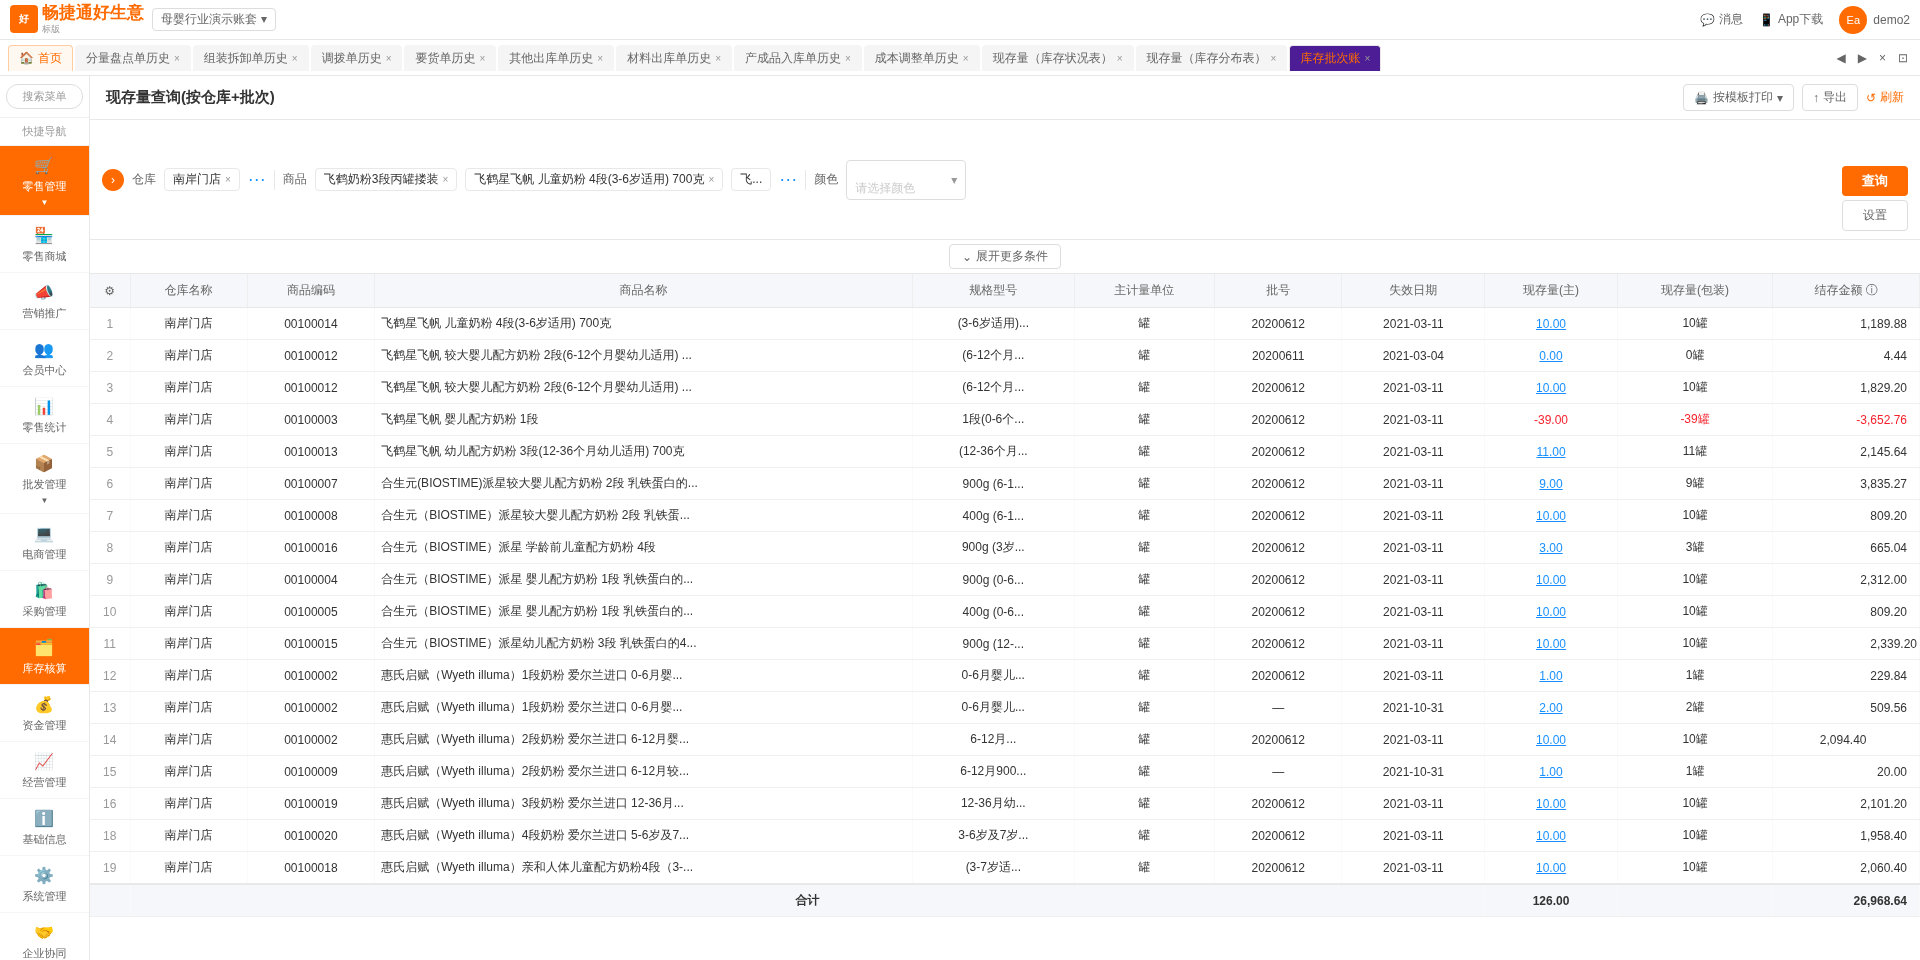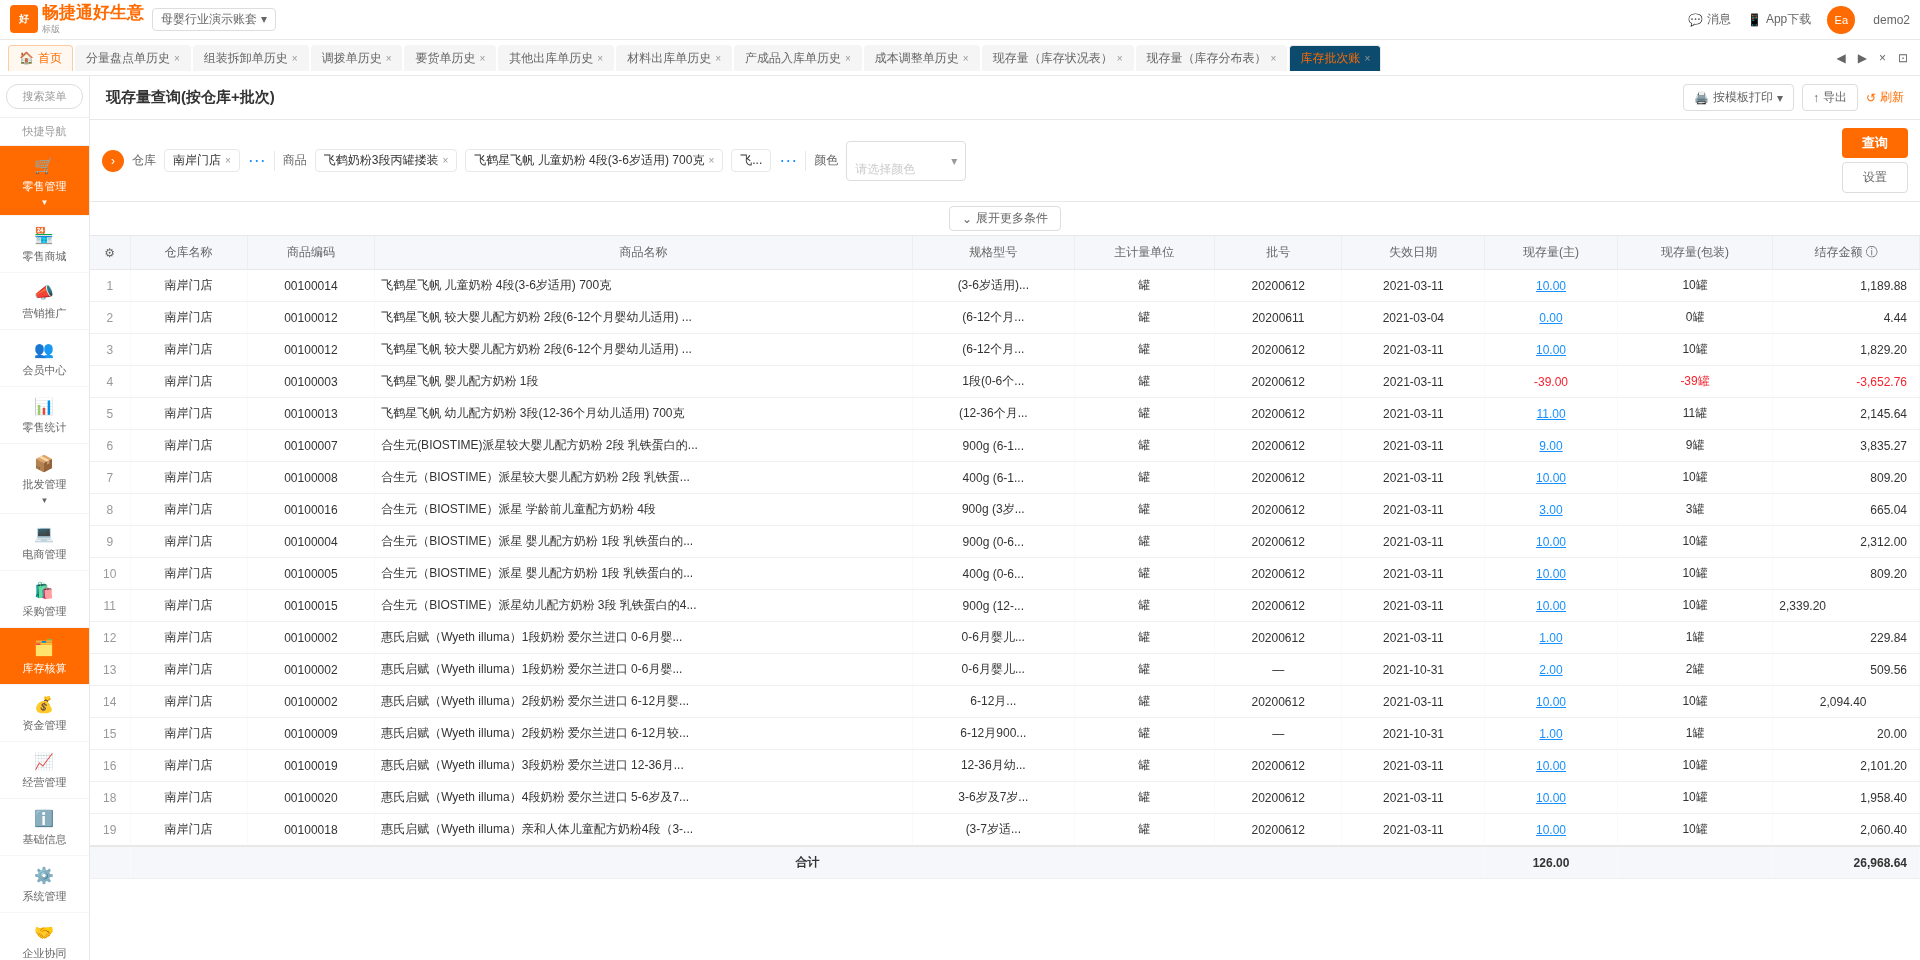--- a/index.html
+++ b/index.html
@@ -25,21 +25,21 @@
       height: 36px; padding: 0 8px; border-bottom: 1px solid #e8e8e8;
       overflow: hidden; gap: 2px;
     }
     .nav-tab {
       display: flex; align-items: center; gap: 4px; padding: 4px 10px;
       border-radius: 4px 4px 0 0; cursor: pointer; white-space: nowrap;
       font-size: 12px; color: #666; border: 1px solid transparent;
       border-bottom: none; background: #f5f5f5;
     }
     .nav-tab.home { background: #fff8f0; color: #ff6b00; border-color: #ffcca0; }
-    .nav-tab.active { background: #0c4a6e; color: #ff6b00; border-color: #e8e8e8; }
+    .nav-tab.active { background: #4c1d95; color: #ff6b00; border-color: #e8e8e8; }
     .nav-tab .close-x { color: #999; font-size: 10px; cursor: pointer; }
     .nav-tabs-end { display: flex; align-items: center; margin-left: auto; gap: 4px; }
     .nav-arrow { cursor: pointer; color: #666; padding: 2px 4px; }
 
     
     .main-layout { display: flex; height: calc(960px - 40px - 36px); }
 
     
     .sidebar {
       width: 90px; background: #fff; border-right: 1px solid #e8e8e8;
@@ -77,21 +77,21 @@
     .filter-label { font-size: 12px; color: #666; white-space: nowrap; }
     .filter-tag {
       display: flex; align-items: center; gap: 4px; background: #fff;
       border: 1px solid #e8e8e8; border-radius: 4px; padding: 2px 8px;
       font-size: 12px; color: #333; cursor: pointer;
     }
     .filter-tag .x { color: #999; cursor: pointer; font-size: 10px; }
     .filter-color-select { display: flex; align-items: center; gap: 4px; border: 1px solid #ddd; border-radius: 4px; padding: 2px 8px; min-width: 120px; font-size: 12px; color: #999; cursor: pointer; }
     .expand-more { display: flex; align-items: center; justify-content: center; background: #fff; padding: 4px; border-bottom: 1px solid #e8e8e8; }
     .expand-more-btn { display: flex; align-items: center; gap: 4px; font-size: 12px; color: #666; cursor: pointer; background: none; border: 1px solid #ddd; border-radius: 4px; padding: 3px 12px; }
-    .btn-query { background: #ff6b00; color: #fff; border: none; border-radius: 4px; padding: 6px 20px; cursor: pointer; font-size: 13px; font-weight: bold; }
+    .btn-query { background: #ff6b00; color: #fff; border: none; border-radius: 4px; padding: 6px 20px; cursor: pointer; font-size: 13px; font-weight: bold; margin-top: 38px; }
     .btn-settings { background: #fff; color: #666; border: 1px solid #ddd; border-radius: 4px; padding: 6px 16px; cursor: pointer; font-size: 12px; }
 
     
     .table-container { flex: 1; overflow-y: auto; background: #fff; margin: 0; }
     table { width: 100%; border-collapse: collapse; font-size: 12px; }
     thead { position: sticky; top: 0; z-index: 10; }
     thead tr { background: #f5f7fa; }
     th {
       padding: 8px 6px; text-align: center; border-bottom: 1px solid #e8e8e8;
       border-right: 1px solid #eee; font-weight: 500; color: #666; white-space: nowrap;
@@ -130,21 +130,21 @@
   </div>
   <div class="top-bar-right">
     <span>
       <span>💬</span>
       <span>消息</span>
     </span>
     <span>
       <span>📱</span>
       <span>App下载</span>
     </span>
-    <div style="display:flex;align-items:center;gap:18px;">
+    <div style="display:flex;align-items:center;gap:6px;">
       <div class="avatar">Ea</div>
       <span>demo2</span>
     </div>
   </div>
 </div>
 
 <div class="nav-tabs">
   <div class="nav-tab home">
     <span>🏠</span>
     <span>首页</span>
@@ -492,21 +492,21 @@
     <td class="row-num">11</td>
     <td>南岸门店</td>
     <td>00100015</td>
     <td style="text-align:left;max-width:280px;overflow:hidden;text-overflow:ellipsis;">合生元（BIOSTIME）派星幼儿配方奶粉 3段 乳铁蛋白的4...</td>
     <td>900g (12-...</td>
     <td>罐</td>
     <td>20200612</td>
     <td>2021-03-11</td>
     <td class="link-val">10.00</td>
     <td class="">10罐</td>
-    <td class="" style="text-align:left;padding-right:14px;">2,339.20</td>
+    <td class="" style="text-align:right;padding-right:2px;">2,339.20</td>
   </tr>
             <tr>
     <td class="row-num">12</td>
     <td>南岸门店</td>
     <td>00100002</td>
     <td style="text-align:left;max-width:280px;overflow:hidden;text-overflow:ellipsis;">惠氏启赋（Wyeth illuma）1段奶粉 爱尔兰进口 0-6月婴...</td>
     <td>0-6月婴儿...</td>
     <td>罐</td>
     <td>20200612</td>
     <td>2021-03-11</td>

